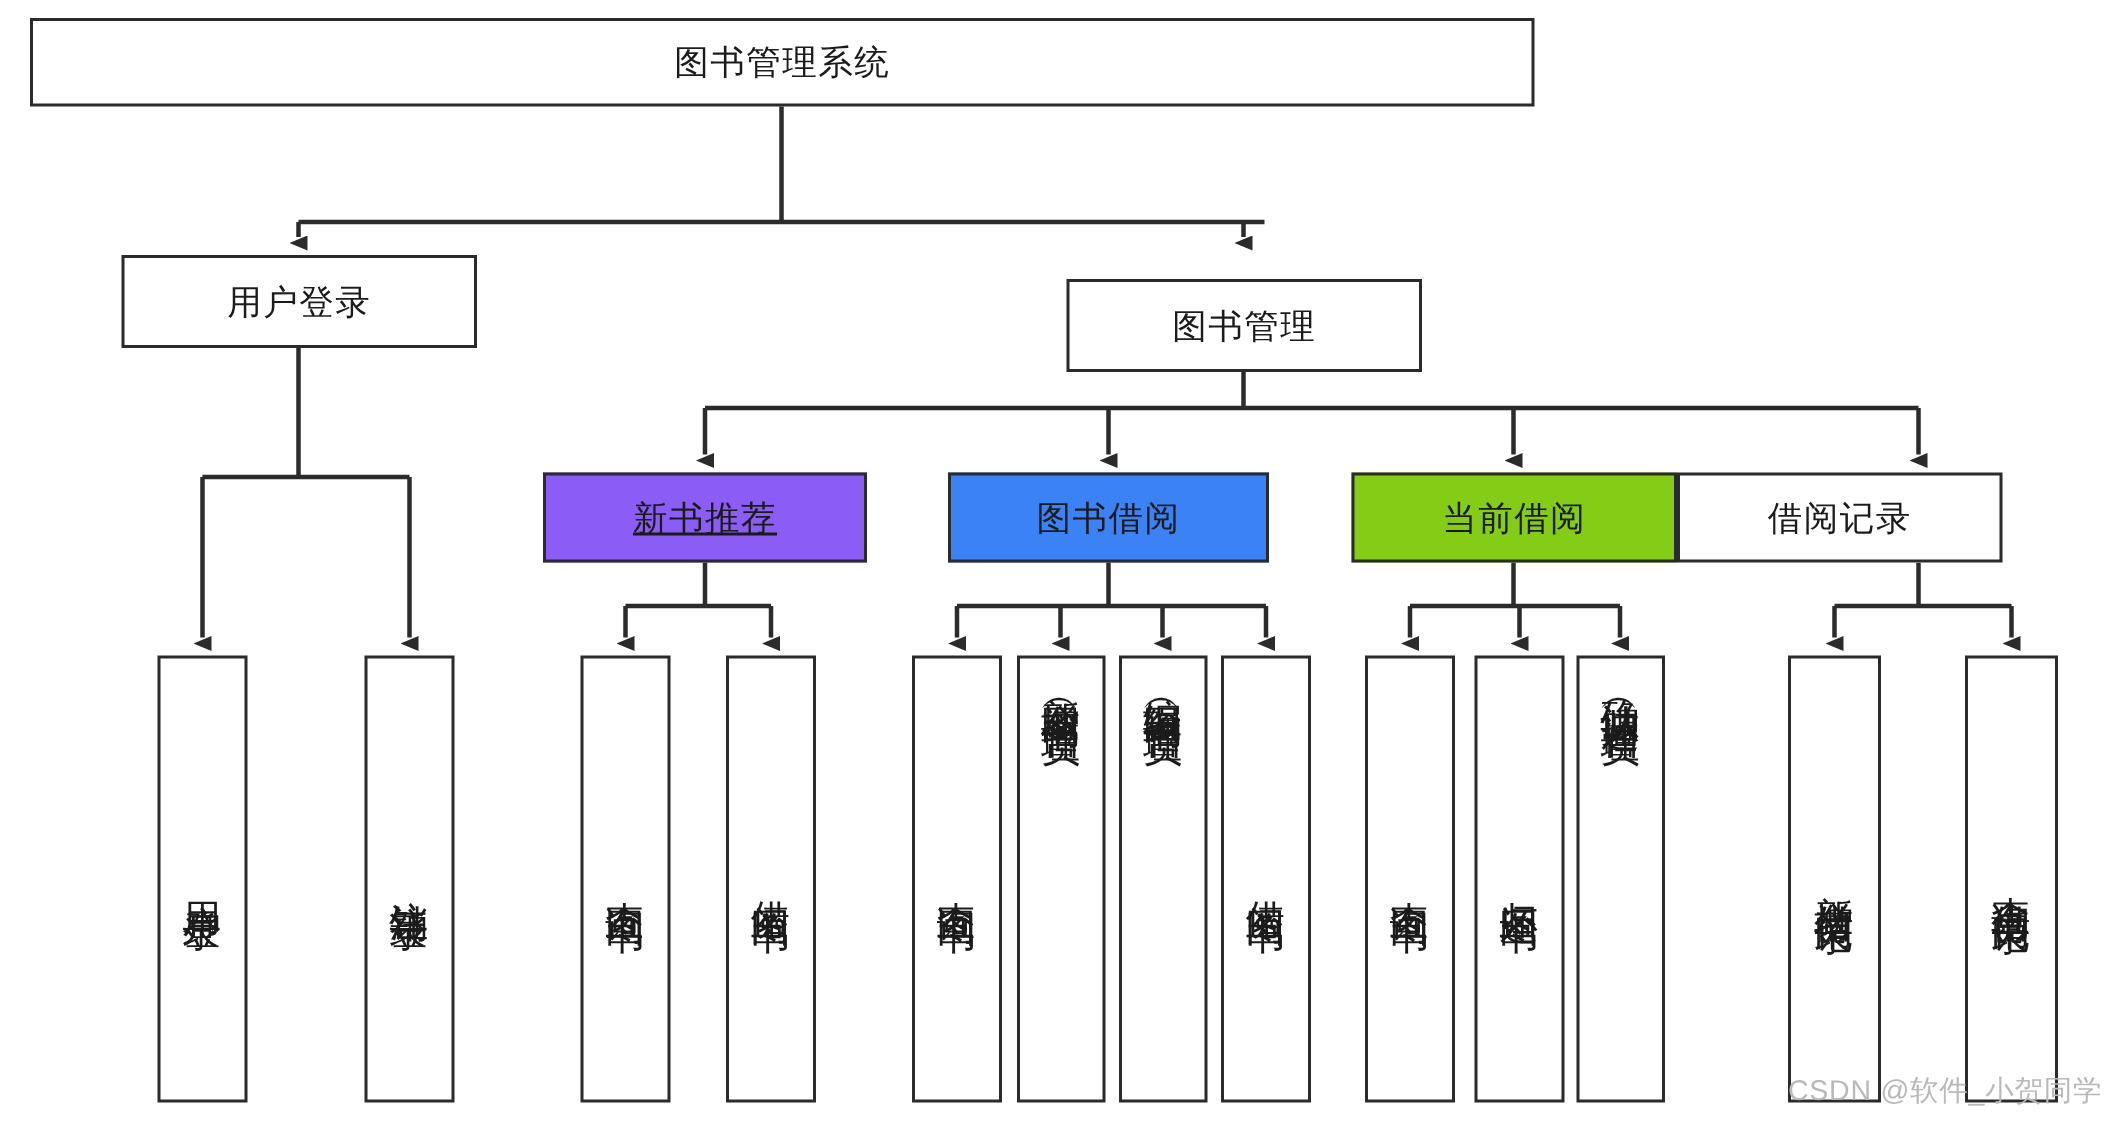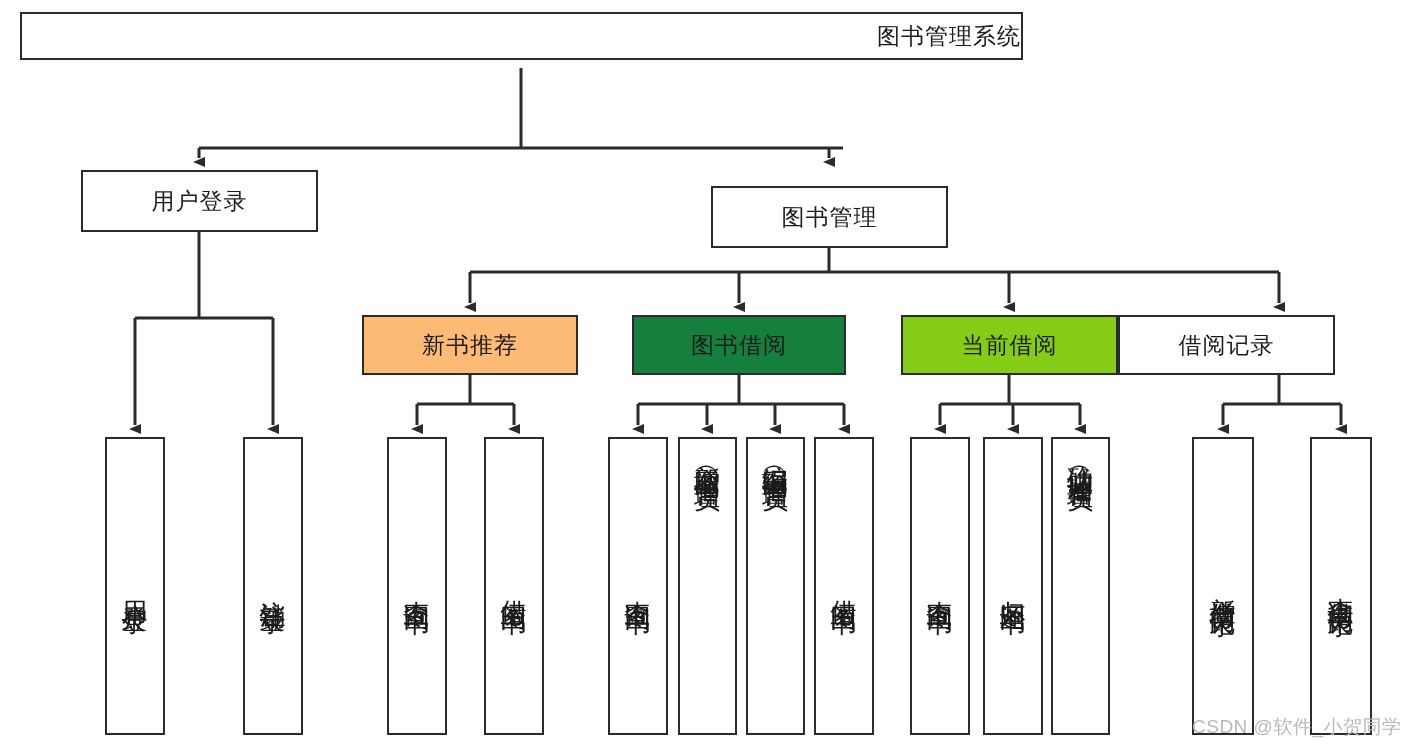--- a/index.html
+++ b/index.html
@@ -123,35 +123,35 @@
       <path d="M1013,404 L1013,425" marker-end="url(#arrow)"></path>
       <path d="M1080,404 L1080,425" marker-end="url(#arrow)"></path>
 
       <path d="M1279,375 L1279,404"></path>
       <path d="M1223,404 L1341,404"></path>
       <path d="M1223,404 L1223,425" marker-end="url(#arrow)"></path>
       <path d="M1341,404 L1341,425" marker-end="url(#arrow)"></path>
     </g>
   </svg>
 
-  <div class="node h root" style="left: 20px; top: 12px; width: 1003px; height: 48px; border-color: rgb(43, 43, 43); background: rgb(255, 255, 255); color: rgb(27, 27, 27); justify-content: flex-end;">
+  <div class="node h root" style="left: 20px; top: 12px; width: 1003px; height: 59px; border-color: rgb(43, 43, 43); background: rgb(255, 255, 255); color: rgb(27, 27, 27);">
     <span class="lbl">图书管理系统</span>
   </div>
 
   <div class="node h" style="left: 81px; top: 170px; width: 237px; height: 62px; border-color: rgb(43, 43, 43); background: rgb(255, 255, 255); color: rgb(27, 27, 27);">
     <span class="lbl">用户登录</span>
   </div>
   <div class="node h" style="left: 711px; top: 170px; width: 237px; height: 62px; border-color: rgb(43, 43, 43); background: rgb(255, 255, 255); color: rgb(27, 27, 27); margin-top: 16px;">
     <span class="lbl">图书管理</span>
   </div>
 
-  <div class="node h" style="left: 362px; top: 315px; width: 216px; height: 60px; border-color: rgb(43, 43, 43); background: #fdba74; color: rgb(27, 27, 27);">
+  <div class="node h" style="left: 362px; top: 315px; width: 216px; height: 60px; border-color: rgb(43, 43, 43); background: #8b5cf6; color: rgb(27, 27, 27); text-decoration: underline;">
     <span class="lbl">新书推荐</span>
   </div>
-  <div class="node h" style="left: 632px; top: 315px; width: 214px; height: 60px; border-color: rgb(43, 43, 43); background: #15803d; color: rgb(27, 27, 27);">
+  <div class="node h" style="left: 632px; top: 315px; width: 214px; height: 60px; border-color: rgb(43, 43, 43); background: #3b82f6; color: rgb(27, 27, 27);">
     <span class="lbl">图书借阅</span>
   </div>
   <div class="node h" style="left: 901px; top: 315px; width: 217px; height: 60px; border-color: rgb(43, 43, 43); background: #84cc16; color: rgb(27, 27, 27);">
     <span class="lbl">当前借阅</span>
   </div>
   <div class="node h" style="left: 1118px; top: 315px; width: 217px; height: 60px; border-color: rgb(43, 43, 43); background: rgb(255, 255, 255); color: rgb(27, 27, 27);">
     <span class="lbl">借阅记录</span>
   </div>
 
   <div class="node v centered" style="left: 105px; top: 437px; width: 60px; height: 298px; border-color: rgb(43, 43, 43); background: rgb(255, 255, 255); color: rgb(27, 27, 27);">

